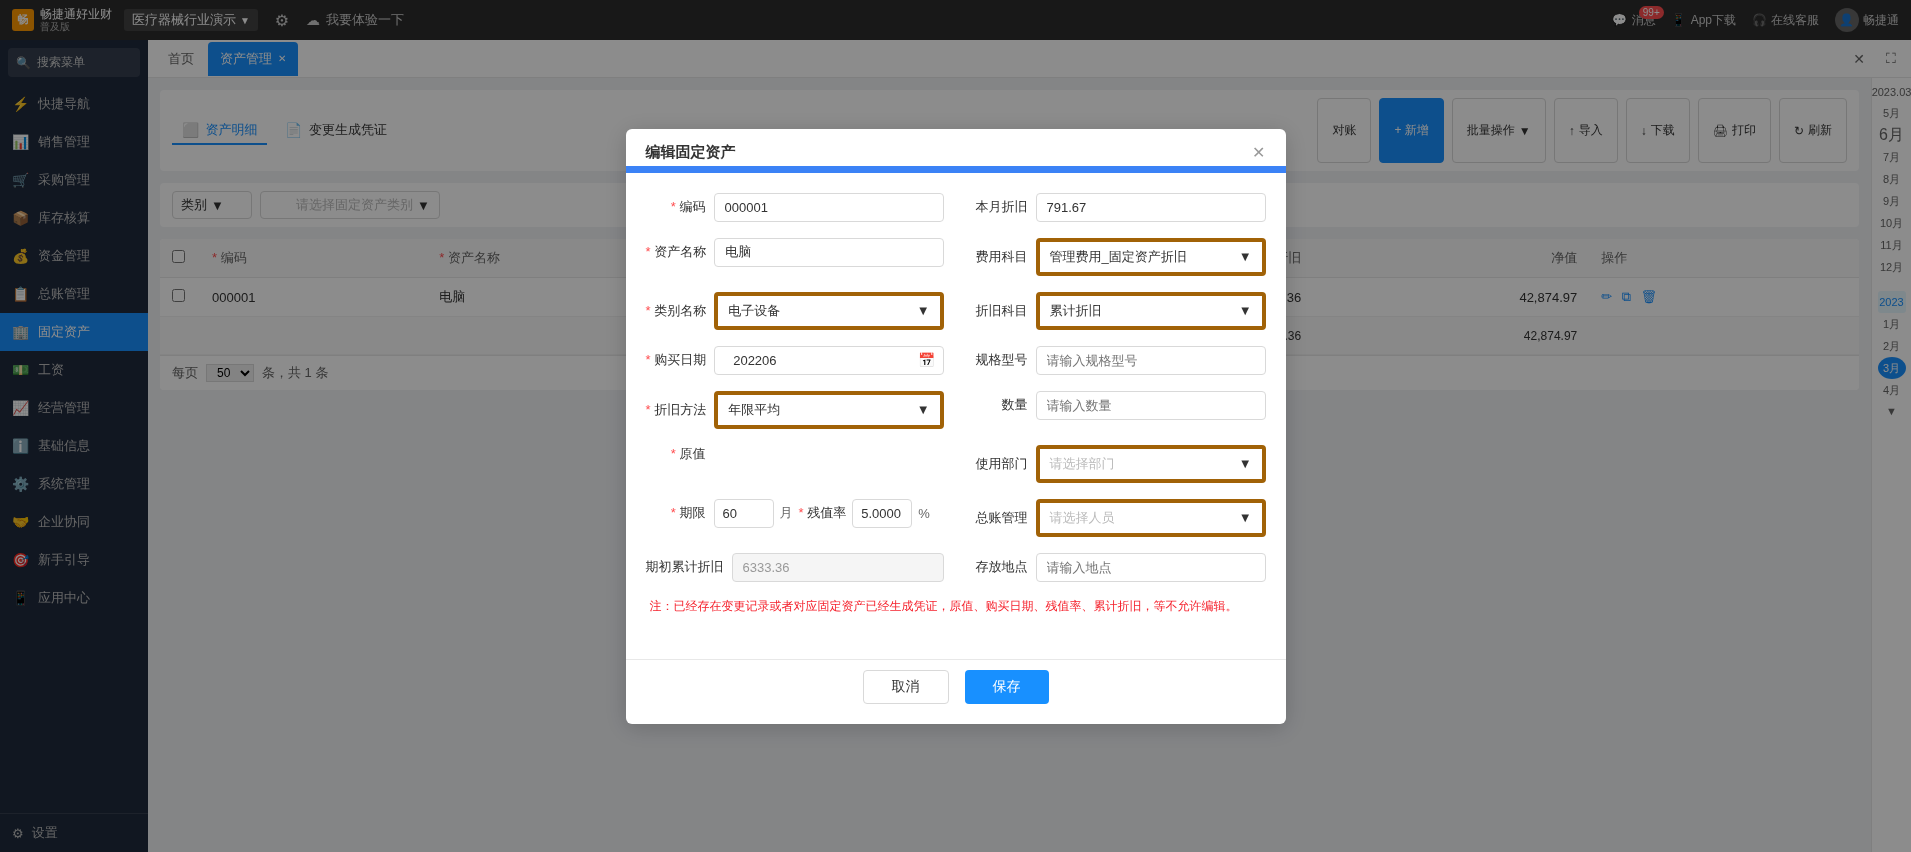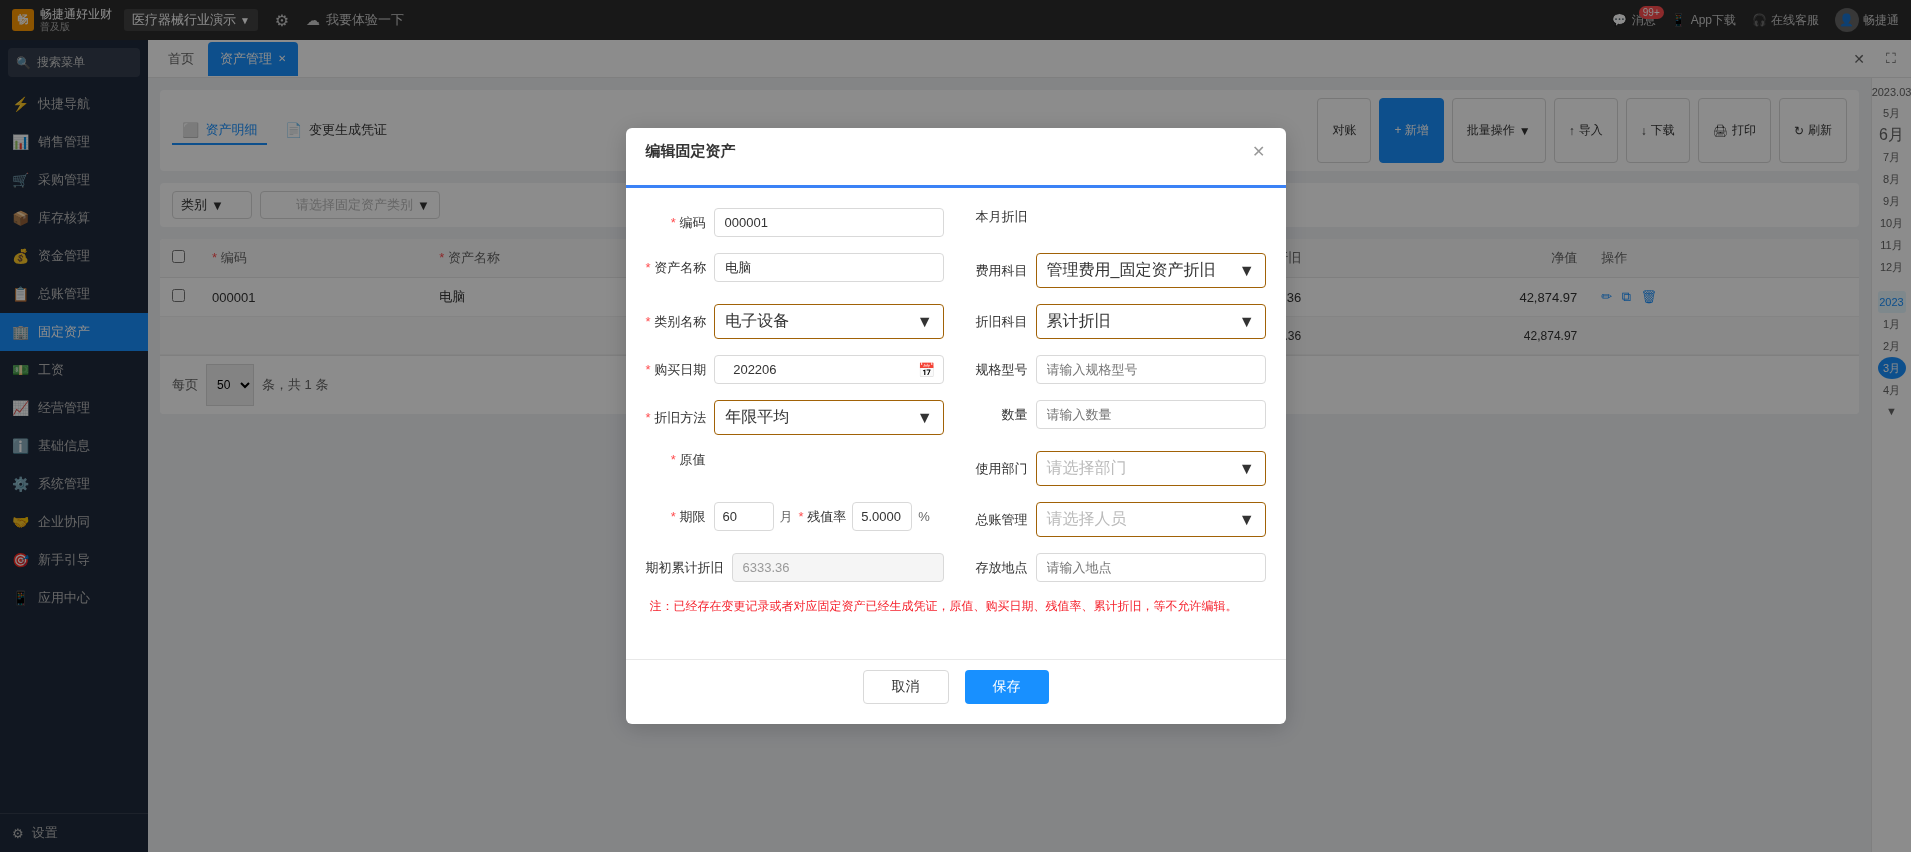--- a/index.html
+++ b/index.html
@@ -310,21 +310,21 @@
       gap: 8px;
       padding: 8px 12px;
       background: #fff;
       font-size: 13px;
       color: #666;
       border-top: 1px solid #e8e8e8;
     }
     .page-select {
       border: 1px solid #d9d9d9;
       border-radius: 0;
-      padding: 12px 6px;
+      padding: 0 6px;
       font-size: 12px;
     }
 
     
     .right-panel {
       width: 40px;
       background: #fff;
       border-left: 1px solid #e8e8e8;
       display: flex;
       flex-direction: column;
@@ -369,22 +369,22 @@
       border-radius: 6px;
       width: 660px;
       max-height: 720px;
       overflow: auto;
       box-shadow: 0 4px 24px rgba(0,0,0,0.18);
     }
     .modal-header {
       display: flex;
       align-items: center;
       justify-content: space-between;
-      padding: 14px 20px 24px;
-      border-bottom: 3px solid #3b82f6;
+      padding: 14px 20px 4px;
+      border-bottom: 7px solid #3b82f6;
     }
     .modal-title {
       font-size: 15px;
       font-weight: 600;
       color: #333;
     }
     .modal-close {
       cursor: pointer;
       color: #999;
       font-size: 16px;
@@ -444,24 +444,24 @@
     .form-input-icon {
       position: absolute;
       right: 8px;
       top: 50%;
       transform: translateY(-50%);
       color: #999;
       font-size: 14px;
     }
     .form-select {
       flex: 1;
-      border: 1px solid #a16207;
+      border: 4px solid #a16207;
       border-radius: 4px;
       padding: 6px 10px;
-      font-size: 16px;
+      font-size: 13px;
       color: #333;
       display: flex;
       align-items: center;
       justify-content: space-between;
       cursor: pointer;
       background: #fff;
     }
     .form-inline-row {
       display: flex;
       align-items: center;
@@ -790,20 +790,21 @@
     </div>
     <div class="modal-body">
 
       <div class="form-row">
         <div class="form-group">
           <span class="form-label required">编码</span>
           <input class="form-input" type="text" value="000001" style="">
         </div>
         <div class="form-group">
           <span class="form-label">本月折旧</span>
+          <input class="form-input" type="text" value="791.67" style="">
         </div>
       </div>
 
       <div class="form-row">
         <div class="form-group">
           <span class="form-label required">资产名称</span>
           <input class="form-input" type="text" value="电脑" style="">
         </div>
         <div class="form-group">
           <span class="form-label">费用科目</span>

